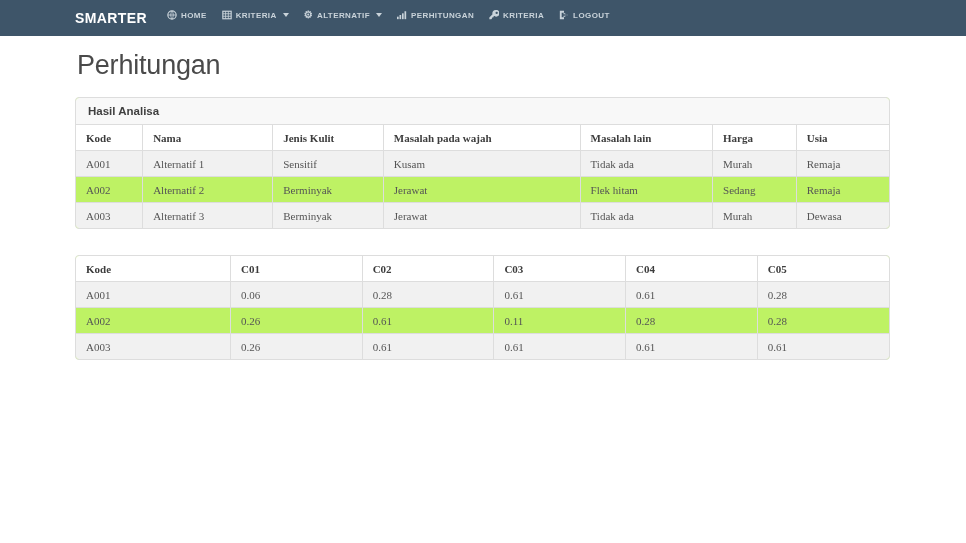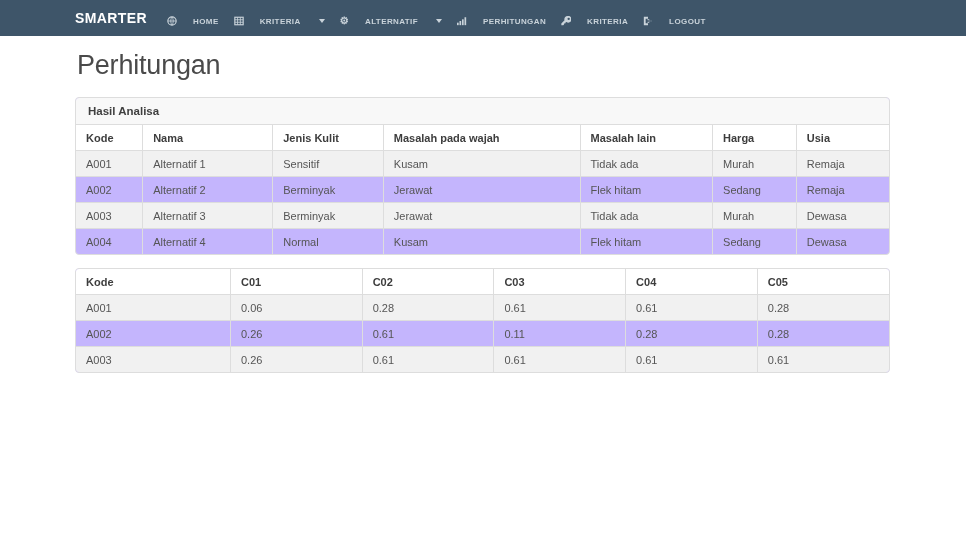--- a/index.html
+++ b/index.html
@@ -1,42 +1,42 @@
 <!DOCTYPE html>
 <html><head>
 <meta charset="utf-8">
 <style>
   * { box-sizing: border-box; margin: 0; padding: 0; }
   html, body { width: 966px; height: 543px; overflow: hidden; background: #fff;
     font-family: "Liberation Sans", sans-serif; }
 
   
   .navbar { height: 36px; background: #3e5569; display: flex; align-items: center; }
-  .nav-inner { width: 815px; margin-left: 75px; display: flex; align-items: flex-end; }
+  .nav-inner { width: 815px; margin-left: 75px; display: flex; align-items: flex-start; }
   .brand { color: #ffffff; font-size: 14px; font-weight: bold; letter-spacing: 0.4px;
     margin-right: 20px; cursor: pointer; }
-  .nav-item { display: inline-flex; align-items: center; gap: 16px; margin-right: 15px;
+  .nav-item { display: inline-flex; align-items: center; gap: 4px; margin-right: 15px;
     color: #c9d3da; font-size: 8px; font-weight: bold; letter-spacing: 0.4px;
     text-decoration: none; cursor: pointer; white-space: nowrap; }
   .nav-item svg { display: block; }
   .glyph { font-size: 10px; line-height: 10px; }
   .caret { width: 0; height: 0; border-left: 3px solid transparent;
     border-right: 3px solid transparent; border-top: 4px solid #c9d3da; margin-left: 2px; }
 
   
   .container { width: 815px; margin-left: 75px; }
   h1.page-title { font-size: 27px; font-weight: 400; color: #4a4a4a;
     margin: 14px 0 16px 2px; letter-spacing: -0.2px; }
 
-  .panel { border: 1px solid #ddd; border-radius: 4px; margin-bottom: 13px;
-    background: #c4b5fd; overflow: hidden; }
+  .panel { border: 1px solid #ddd; border-radius: 4px; margin-bottom: 26px;
+    background: #bef264; overflow: hidden; }
   .panel-heading { padding: 7px 12px; font-size: 11.5px; font-weight: bold;
     color: #3f3f3f; background: #f8f8f8; border-bottom: 1px solid #ddd; }
 
-  table { width: 100%; border-collapse: collapse; border-style: hidden; table-layout: fixed; }
+  table { width: 100%; border-collapse: collapse; border-style: hidden; table-layout: fixed; font-family: Liberation Serif, serif; }
   th, td { border: 1px solid #ddd; padding: 6.5px 10px; font-size: 11px;
     line-height: 12px; text-align: left; overflow: hidden; white-space: nowrap; }
   th { color: #3d3d3d; font-weight: bold; background: #fff; }
   td { color: #555; }
   tbody tr:nth-child(odd) td { background: #f1f1f1; }
 </style>
 </head>
 <body>
 
 <nav class="navbar">
@@ -140,29 +140,20 @@
           </tr>
           <tr>
             <td>A003</td>
             <td>Alternatif 3</td>
             <td>Berminyak</td>
             <td>Jerawat</td>
             <td>Tidak ada</td>
             <td>Murah</td>
             <td>Dewasa</td>
           </tr>
-          <tr>
-            <td>A004</td>
-            <td>Alternatif 4</td>
-            <td>Normal</td>
-            <td>Kusam</td>
-            <td>Flek hitam</td>
-            <td>Sedang</td>
-            <td>Dewasa</td>
-          </tr>
         </tbody>
       </table>
   </div>
 
   <div class="panel">
     <table>
       <colgroup>
         <col style="width:19%">
           <col style="width:16.2%">
           <col style="width:16.2%">

